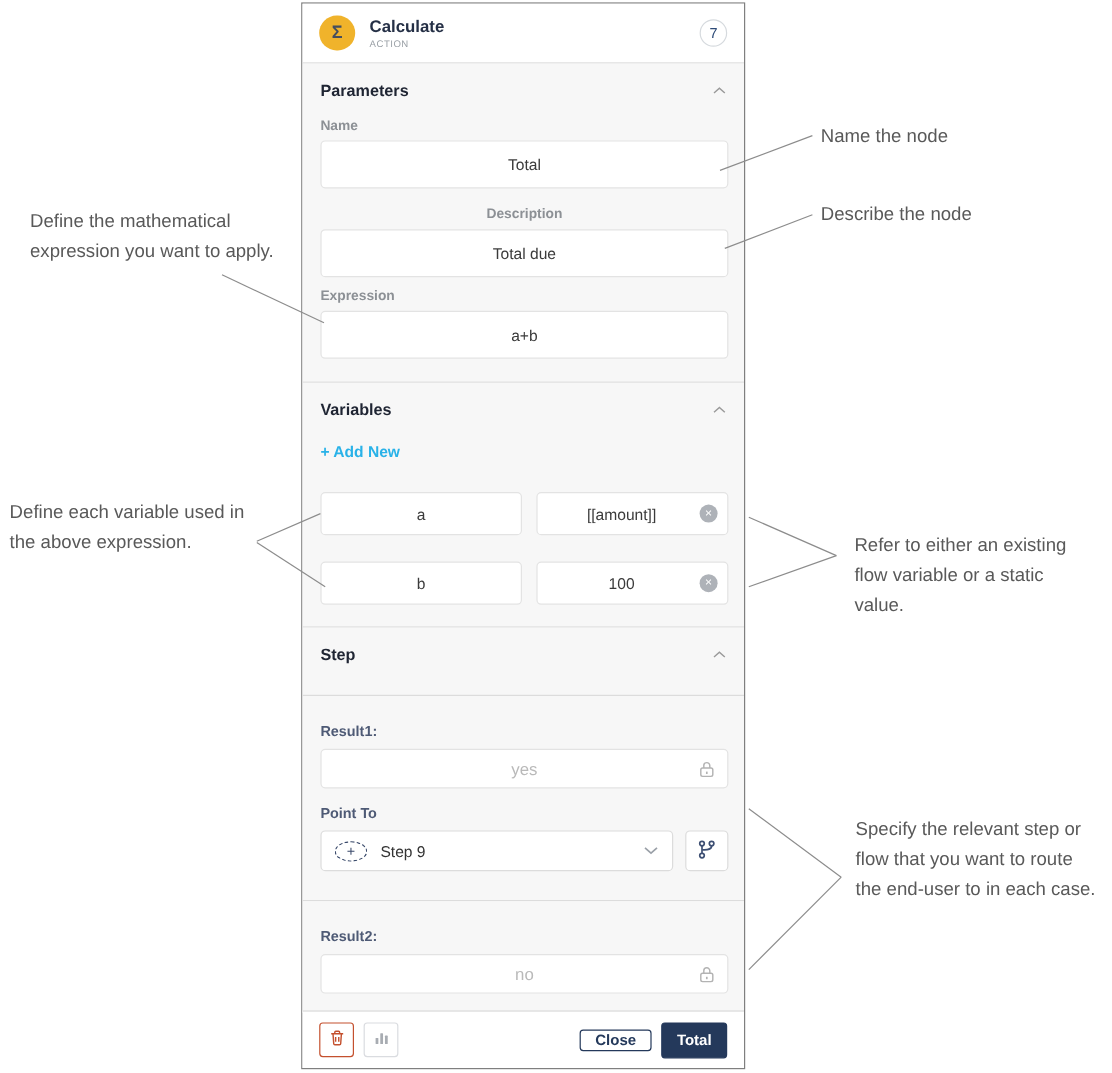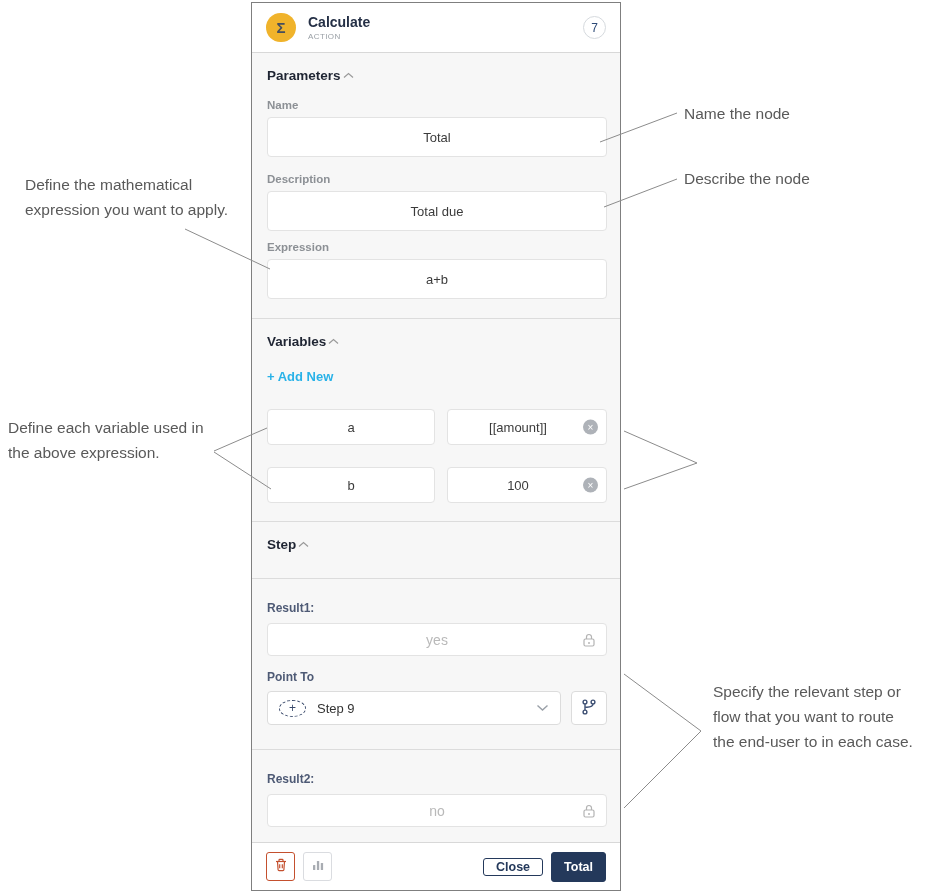--- a/index.html
+++ b/index.html
@@ -35,21 +35,21 @@
   .header-sub { font-size:8px; color:#9aa0a6; letter-spacing:.4px; margin-top:2px; }
   .count-badge {
     margin-left:auto; width:23px; height:23px; border-radius:50%;
     border:1px solid #d6dade; background:#fff; color:#2d4a77;
     font-size:12px; display:flex; align-items:center; justify-content:center;
   }
 
   .panel-body { background:#f7f7f7; height:791px; overflow:hidden; }
 
   .sec { padding:0 13px 0 15px; border-bottom:1px solid #dcdcdc; background:#f7f7f7; }
-  .sec-title-row { display:flex; align-items:center; justify-content:flex-start; padding-top:15px; }
+  .sec-title-row { display:flex; align-items:center; justify-content:space-between; padding-top:15px; }
   .sec-title { font-size:13.5px; font-weight:bold; color:#1f2533; }
   .chev-btn { background:none; border:none; cursor:pointer; padding:2px; line-height:0; }
 
   .param-label { font-size:11.5px; font-weight:bold; color:#8c9095; margin-top:16px; }
   .field {
     width:100%; border:1px solid #e3e3e3; border-radius:4px; background:#fff;
     font-family:"Liberation Sans", sans-serif; font-size:13px; color:#3b3b3b;
     padding:0 12px; margin-top:6px; outline:none;text-align:center;
   }
   .field.h40 { height:40px; }
@@ -133,20 +133,21 @@
     <line x1="624" y1="431" x2="697" y2="463"></line>
     <line x1="624" y1="489" x2="697" y2="463"></line>
     <line x1="624" y1="674" x2="701" y2="731"></line>
     <line x1="624" y1="808" x2="701" y2="731"></line>
   </svg>
 
   <div class="note" style="left:684px; top:101px; width:170px;">Name the node</div>
   <div class="note" style="left:684px; top:166px; width:180px;">Describe the node</div>
   <div class="note" style="left:25px; top:172px; width:205px;">Define the mathematical expression you want to apply.</div>
   <div class="note" style="left:8px; top:415px; width:210px;">Define each variable used in the above expression.</div>
+  <div class="note" style="left:712px; top:442px; width:200px;">Refer to either an existing flow variable or a static value.</div>
   <div class="note" style="left:713px; top:679px; width:200px;">Specify the relevant step or flow that you want to route the end-user to in each case.</div>
 
   <div class="panel">
 
     <div class="panel-header">
       <div class="sigma-pill">Σ</div>
       <div class="header-text">
         <div class="header-title">Calculate</div>
         <div class="header-sub">ACTION</div>
       </div>
@@ -157,21 +158,21 @@
 
       <div class="sec sec-parameters">
         <div class="sec-title-row">
           <span class="sec-title">Parameters</span>
           <button class="chev-btn"><span><svg width="11" height="7">
                   <polyline points="1,5.5 5.5,1.5 10,5.5" fill="none" stroke="#9a9a9a" stroke-width="1.2"></polyline>
                 </svg></span></button>
         </div>
         <div class="param-label">Name</div>
         <input class="field h40" value="Total" style="">
-        <div class="param-label" style="">Description</div>
+        <div class="param-label" style="text-align:center;">Description</div>
         <input class="field h40" value="Total due" style="">
         <div class="param-label" style="margin-top:10px;">Expression</div>
         <input class="field h40" value="a+b" style="">
       </div>
 
       <div class="sec sec-variables">
         <div class="sec-title-row">
           <span class="sec-title">Variables</span>
           <button class="chev-btn"><span><svg width="11" height="7">
                   <polyline points="1,5.5 5.5,1.5 10,5.5" fill="none" stroke="#9a9a9a" stroke-width="1.2"></polyline>

